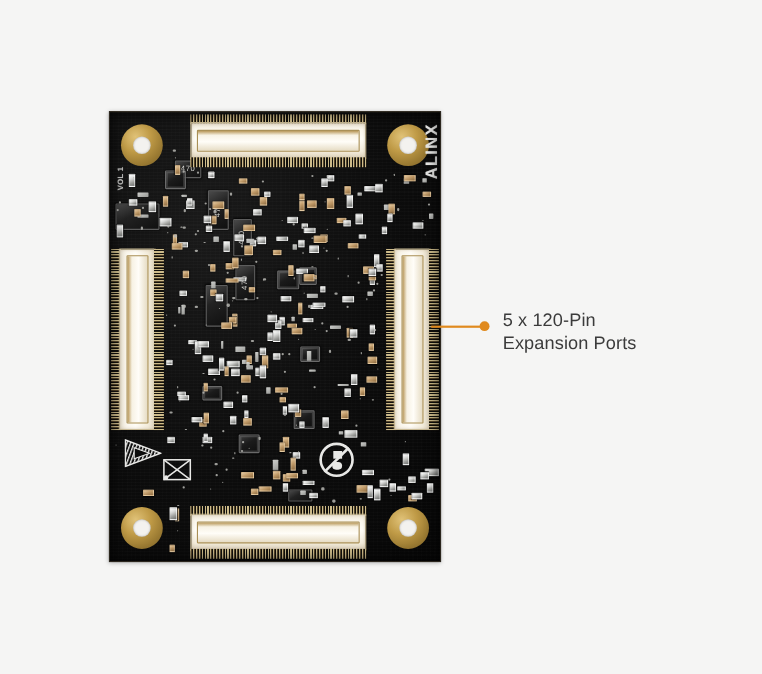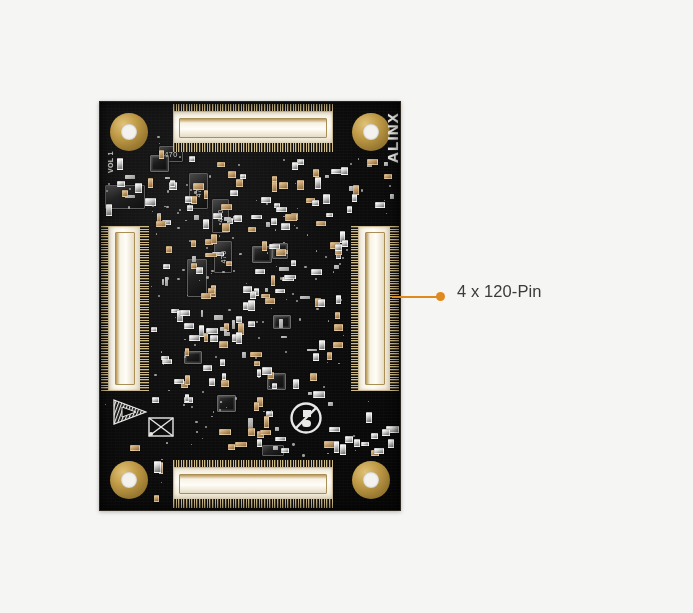--- a/index.html
+++ b/index.html
@@ -704,17 +704,18 @@
       <div class="pin-row-v" style="top:0; bottom:0; right:-7px;"></div>
     </div>
 
     <div id="board-edge"></div>
   </div>
 
   <div id="callout">
     <div id="callout-line"></div>
     <div id="callout-dot"></div>
     <div id="callout-label">
-      <span class="line">4 x 120-Pin</span>
+      <span class="line">5 x 120-Pin</span>
+      <span class="line">Expansion Ports</span>
     </div>
   </div>
 
 </div>
 
 </body></html>

